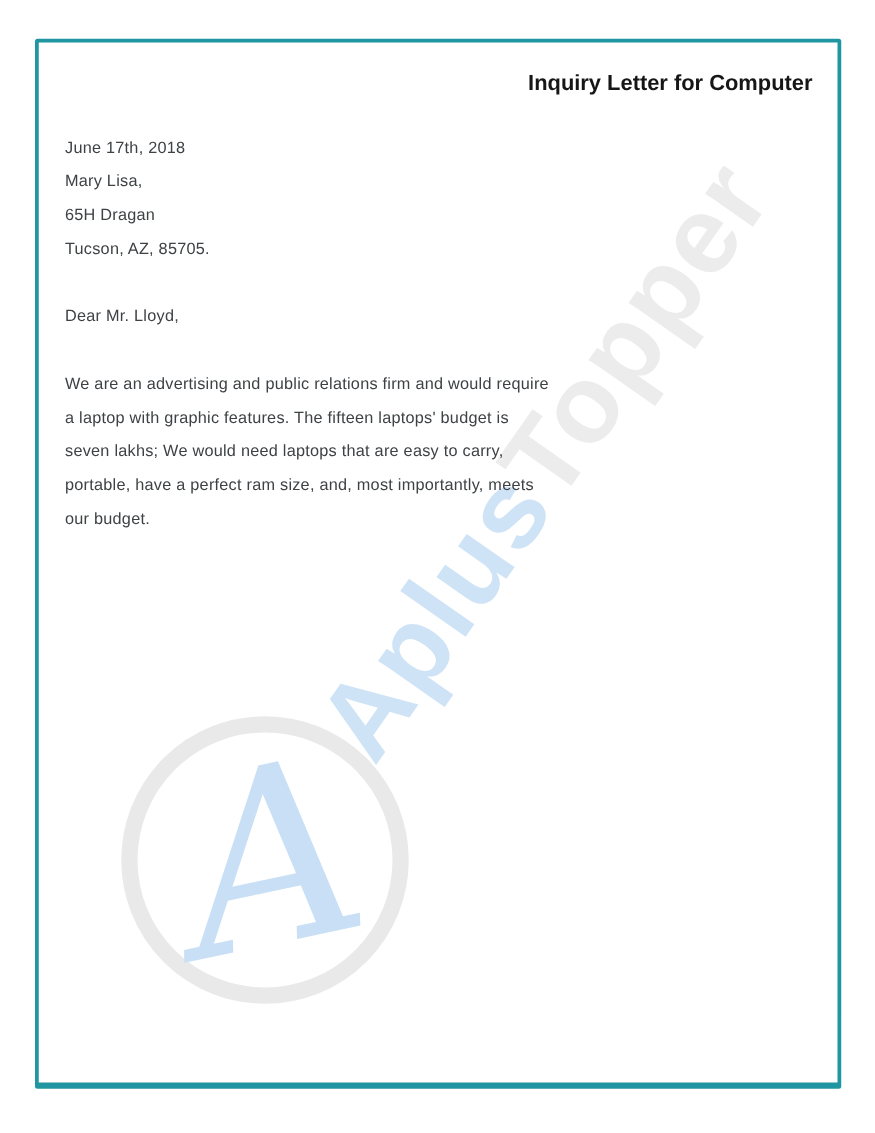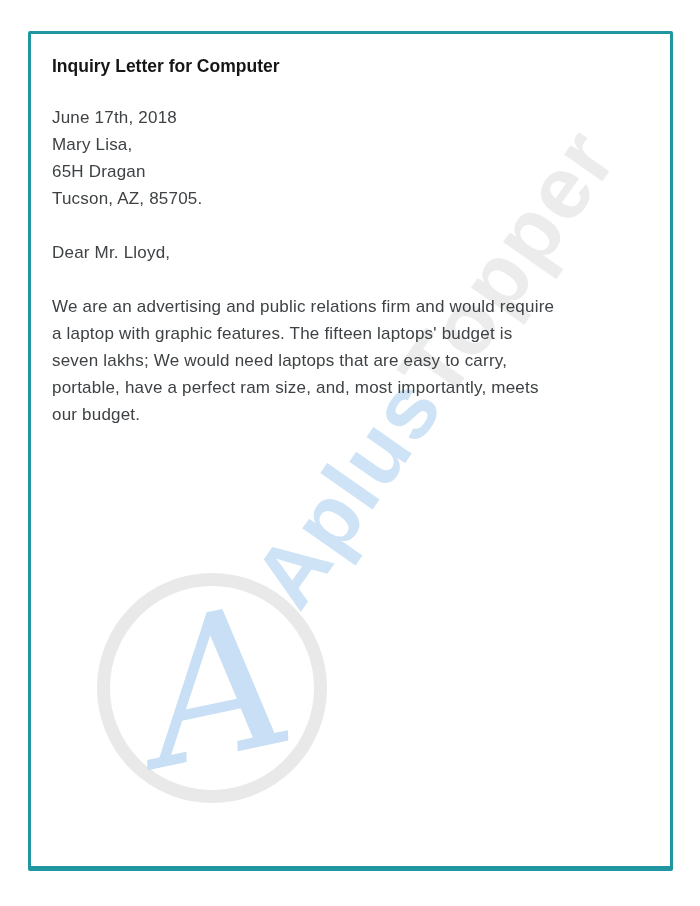--- a/index.html
+++ b/index.html
@@ -61,29 +61,29 @@
     line-height:1;
   }
   .wm-text .blue{color:var(--wm-blue);}
   .wm-text .gray{color:var(--wm-gray);}
   
   .content{
     position:relative;z-index:2;
     padding:22px 20px 0 21px;
   }
   .title{
-    text-align:left;
+    text-align:right;
     font-weight:bold;
     font-size:17.5px;
     line-height:20px;
     color:var(--title-ink);
   }
   .body-text{
     margin-top:28px;
-    font-size:17px;
+    font-size:13px;
     line-height:27px;
     letter-spacing:0.2px;
     color:var(--body-ink);
   }
   .block{margin-bottom:27px;}
   .lines{white-space:pre-line;}
 </style>
 </head>
 <body>
 

